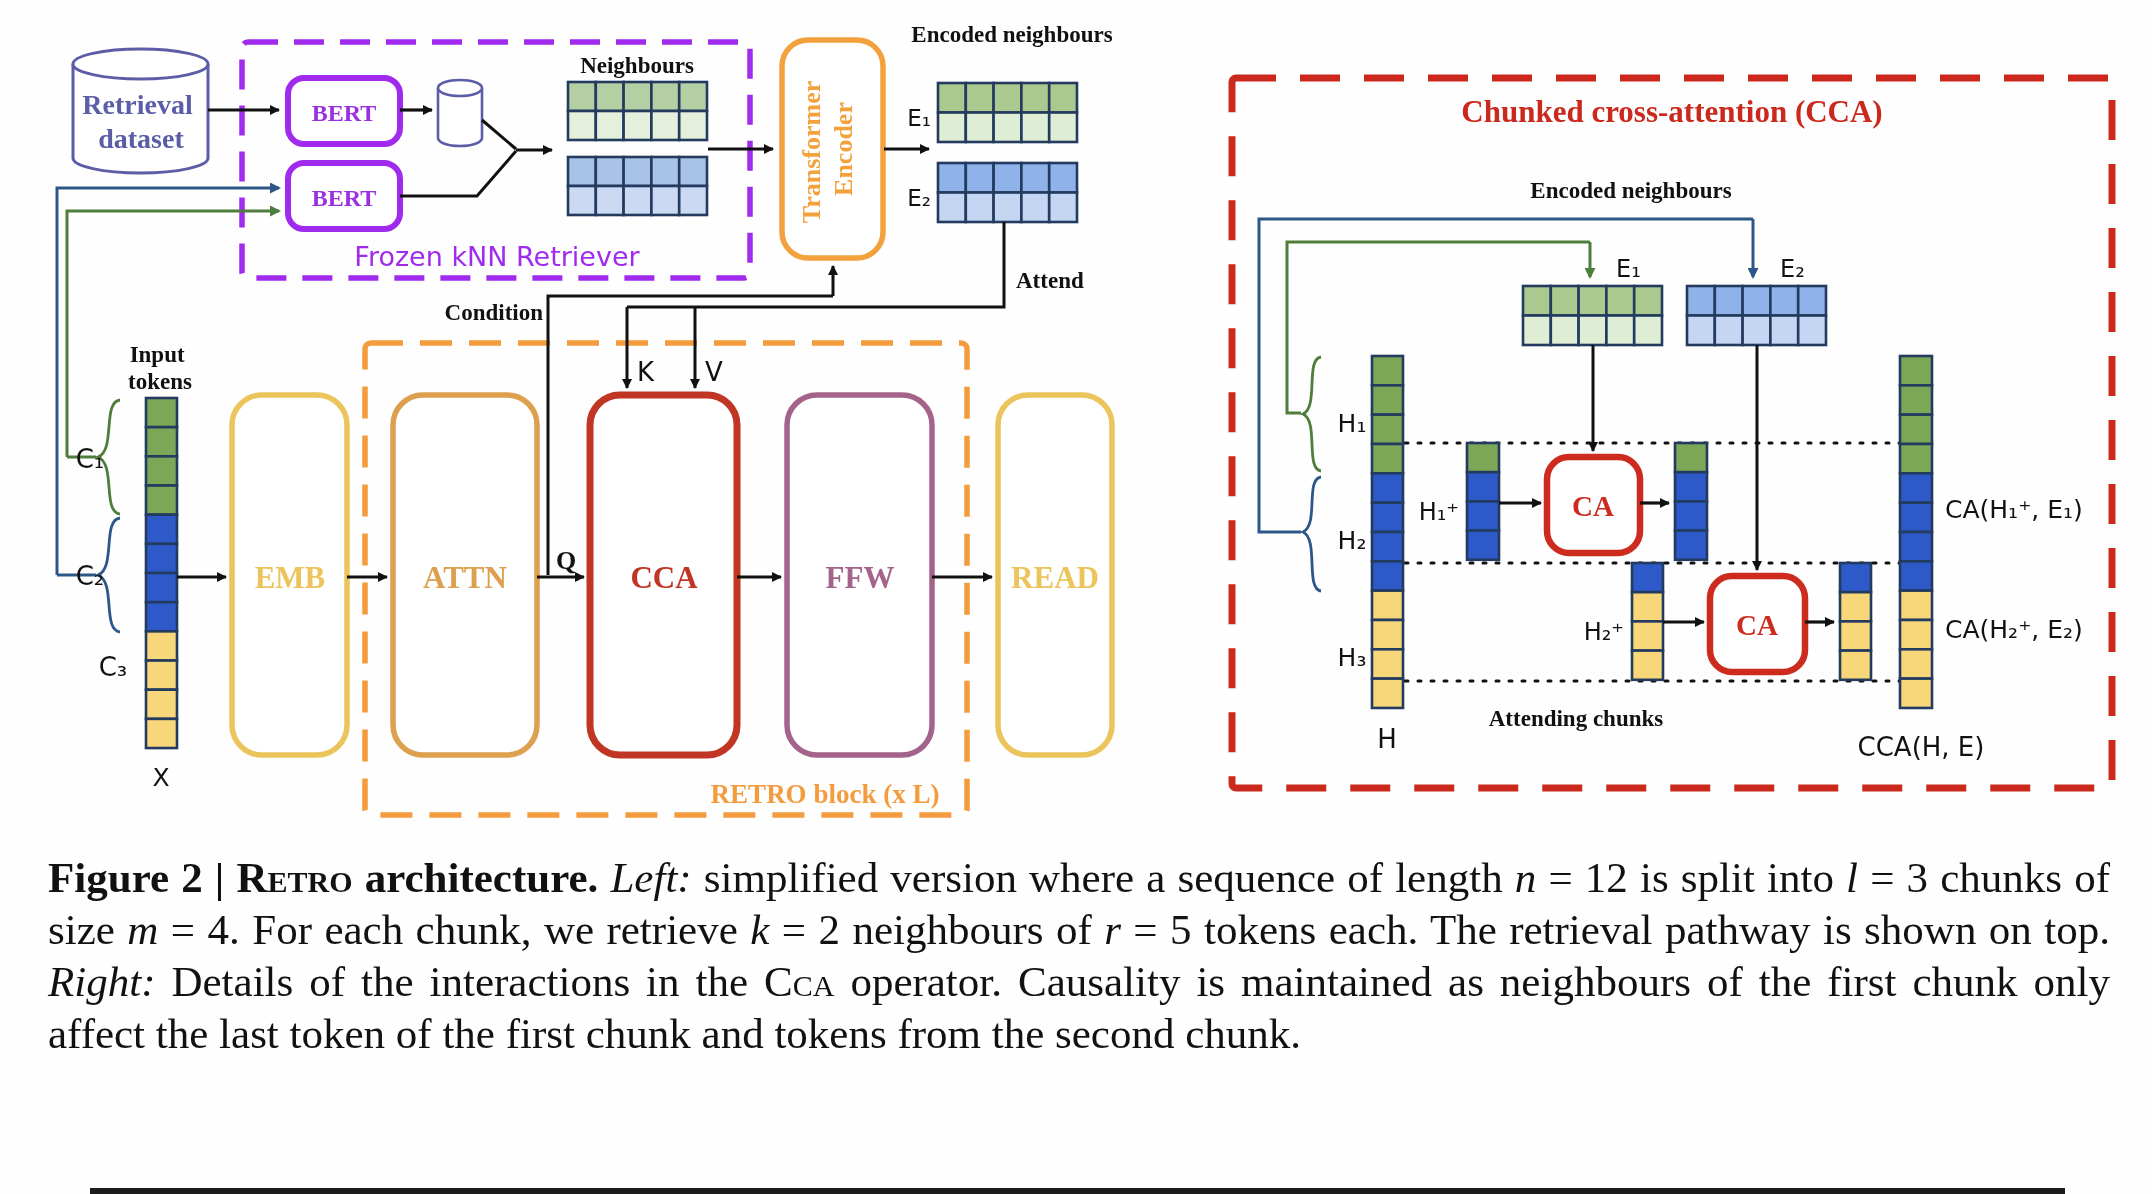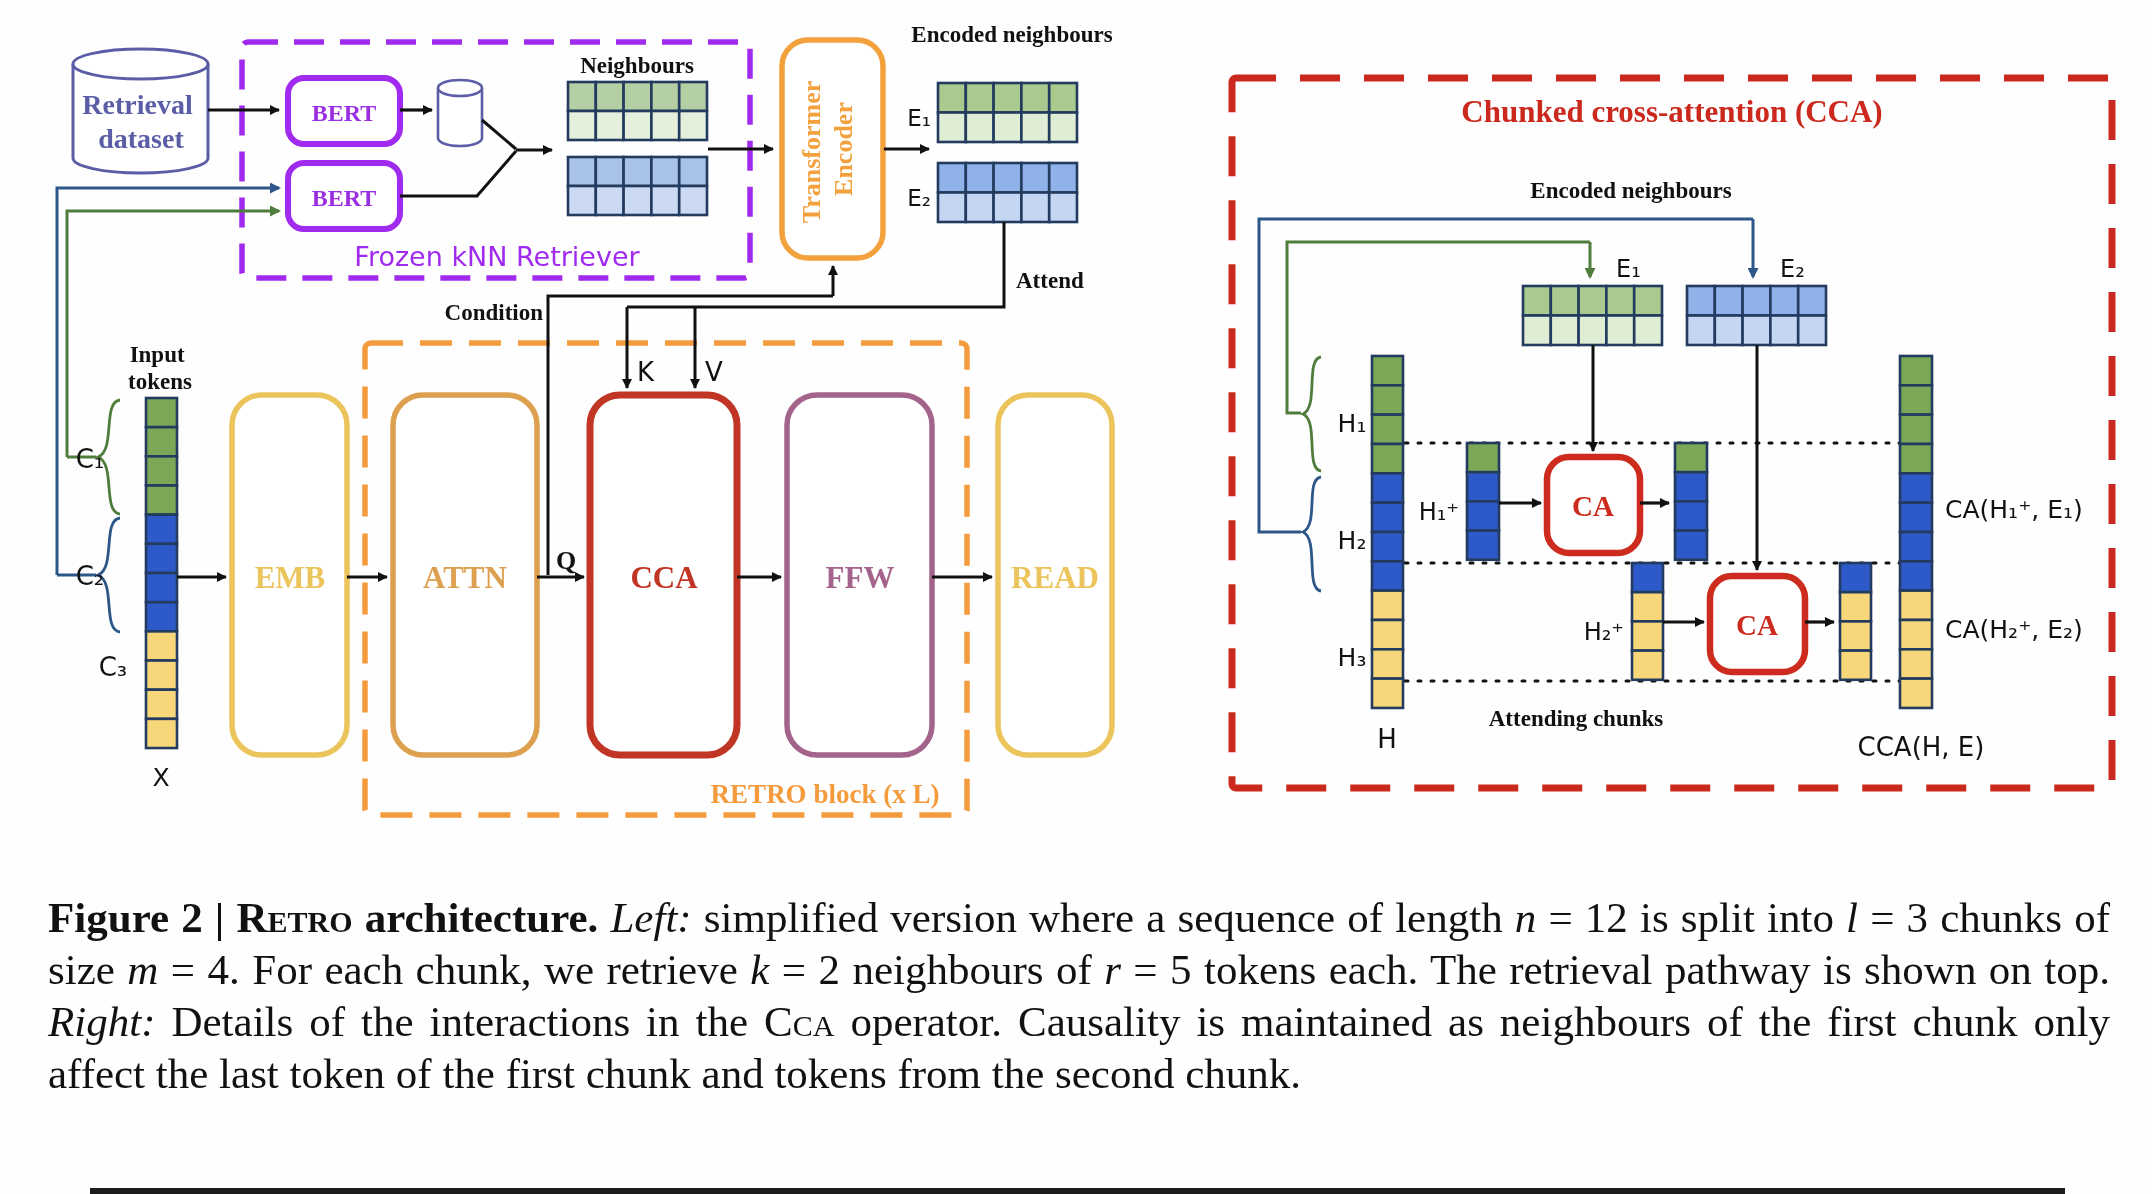--- a/index.html
+++ b/index.html
@@ -1,21 +1,21 @@
 <!DOCTYPE html>
 <html><head>
 <meta charset="utf-8">
 <style>
   html,body{margin:0;padding:0;background:#ffffff;}
   .stage{position:relative;width:2152px;height:1194px;background:#fefefe;overflow:hidden;
          font-family:"Liberation Serif","DejaVu Serif",serif;}
   svg text{user-select:none;}
   .slab{font-family:"Liberation Serif","DejaVu Serif",serif;font-weight:bold;}
   .sans{font-family:"DejaVu Sans","Liberation Sans",sans-serif;}
-  #caption{position:absolute;left:48px;top:892px;width:2062px;margin:0;
+  #caption{position:absolute;left:48px;top:852px;width:2062px;margin:0;
            font-size:43px;line-height:52px;color:#111;text-align:justify;}
   #caption .b{font-weight:bold;}
   #caption .i{font-style:italic;}
   #caption .sc{font-variant:small-caps;}
   .botstrip{position:absolute;left:90px;top:1188px;width:1975px;height:6px;background:#1c1c1c;}
 </style>
 </head>
 <body>
 
 <div class="stage">

